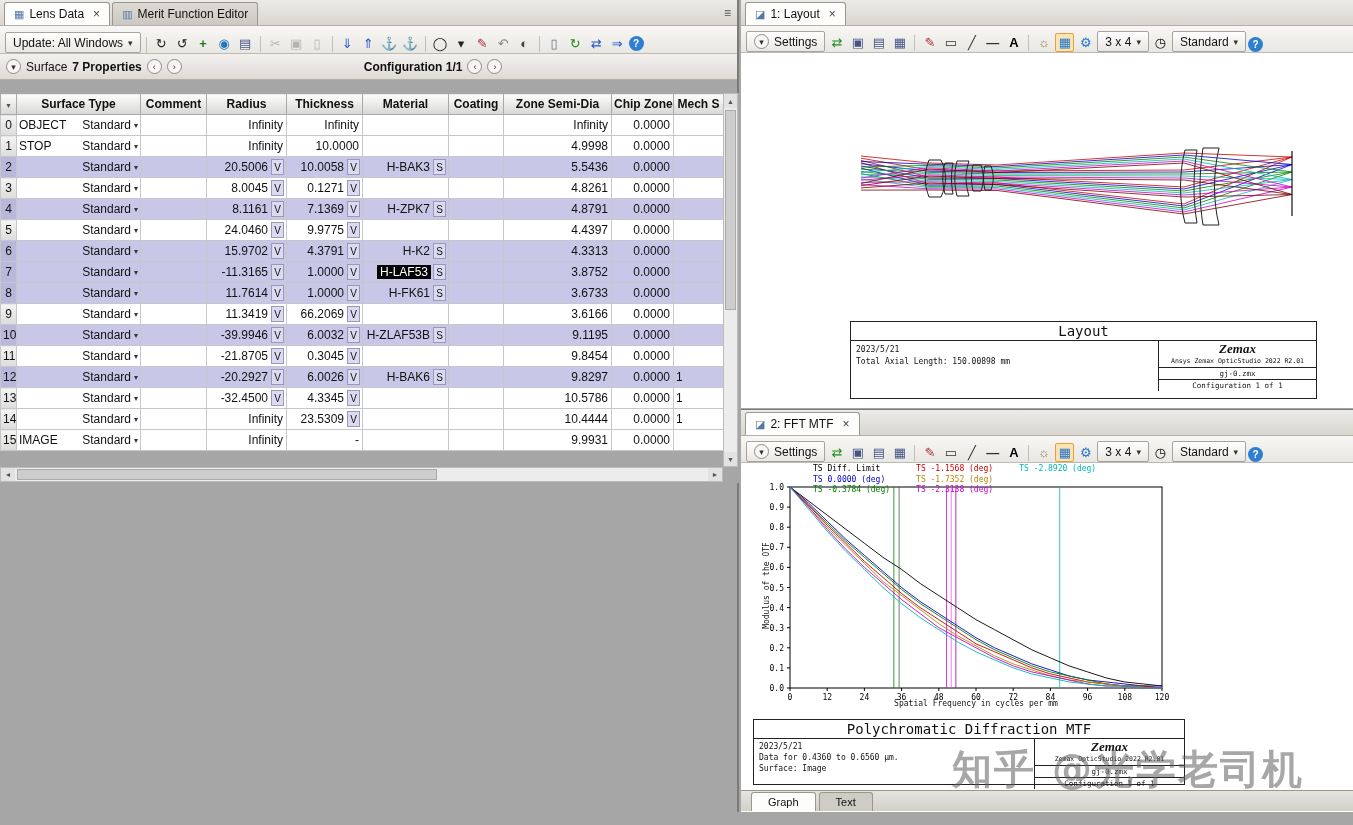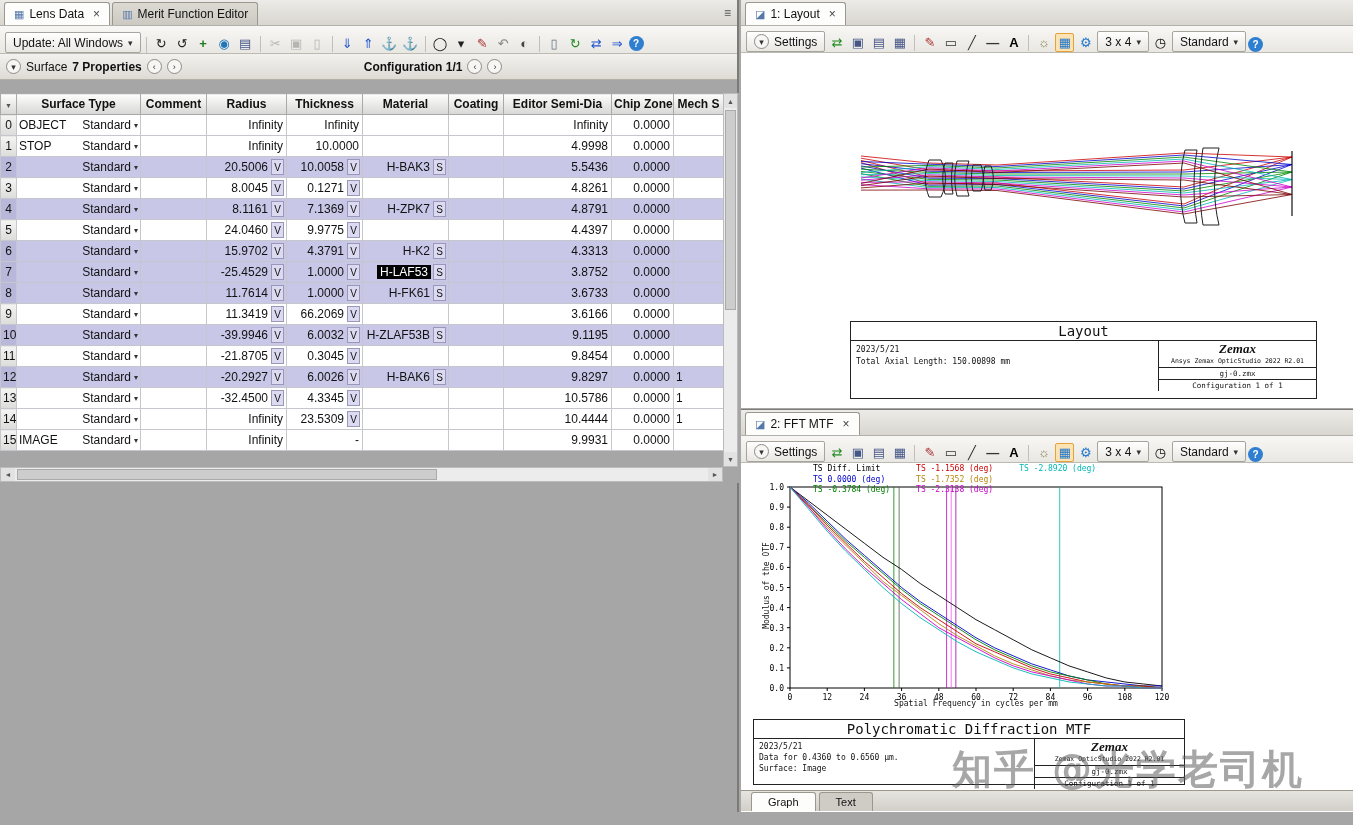--- a/index.html
+++ b/index.html
@@ -214,21 +214,21 @@
         </colgroup>
         <thead>
             <tr id="lde-head">
               <th><span style="font-size:7px;color:#555;">▼</span></th>
               <th>Surface Type</th>
               <th>Comment</th>
               <th>Radius</th>
               <th>Thickness</th>
               <th>Material</th>
               <th>Coating</th>
-              <th>Editor Semi-Dia</th>
+              <th>Zone Semi-Dia</th>
               <th>Chip Zone</th>
               <th>Mech S</th>
             </tr>
           </thead>
         <tbody id="lde-body">
             <tr>
               <td class="rownum">0</td>
               <td>
                 <div class="tc">
                   <span>OBJECT</span>
@@ -547,21 +547,21 @@
                 <div class="tc">
                   <span></span>
                   <span class="sp"></span>
                   <span>Standard</span>
                   <span class="drop">▾</span>
                 </div>
               </td>
               <td></td>
               <td>
                 <div class="cf">
-                  <span class="cv">-25.4529</span>
+                  <span class="cv">-11.3165</span>
                   <span class="fbox">V</span>
                 </div>
               </td>
               <td>
                 <div class="cf">
                   <span class="cv">1.0000</span>
                   <span class="fbox">V</span>
                 </div>
               </td>
               <td>

